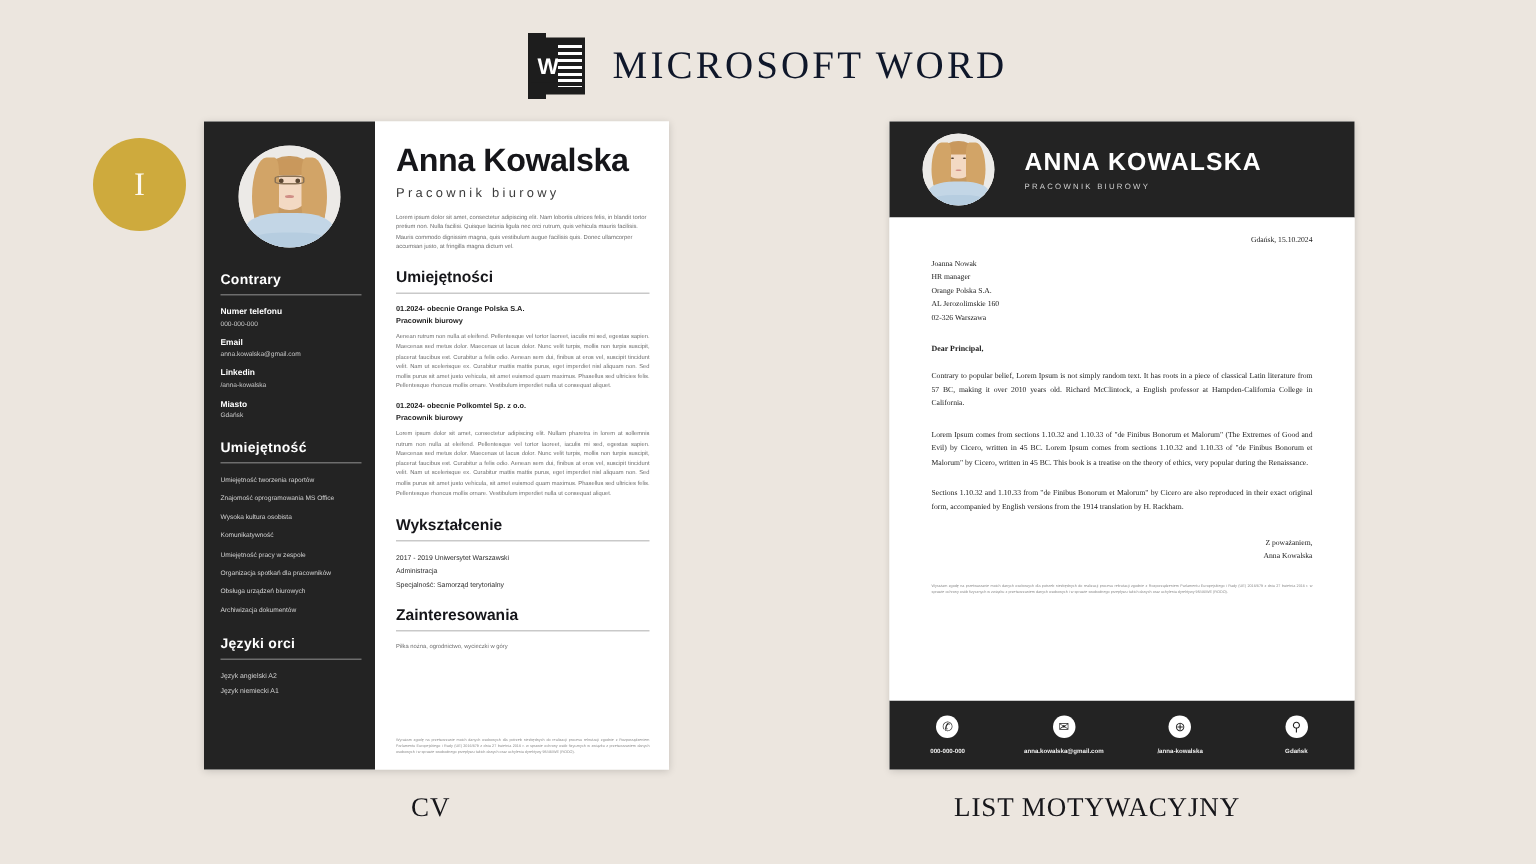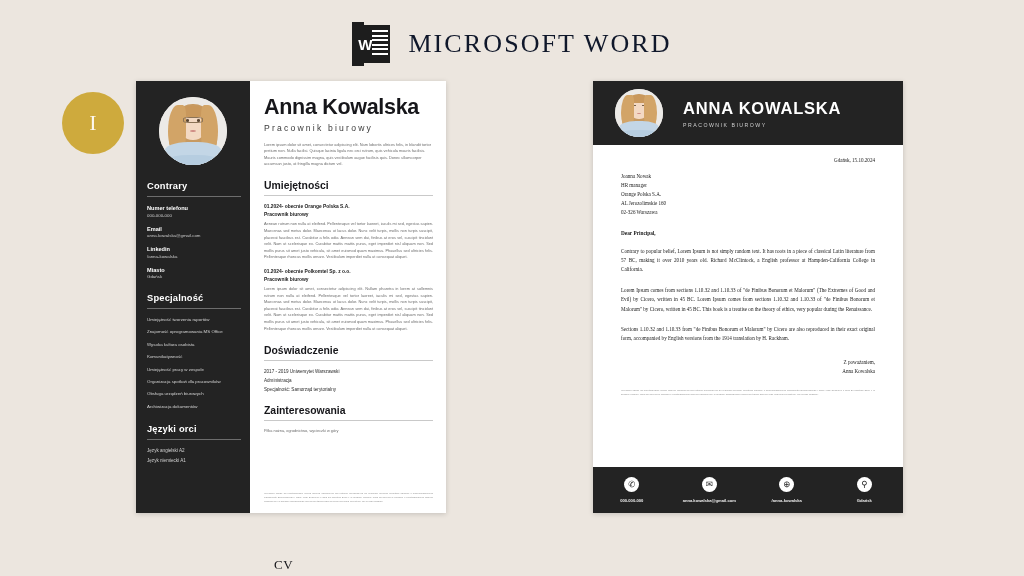--- a/index.html
+++ b/index.html
@@ -49,21 +49,21 @@
     background: #ceaa3d; color: #fdf8ef;
     font-family: "Liberation Serif", serif; font-size: 22px;
     display: flex; align-items: center; justify-content: center;
   }
   .badge-1 { left: 62px; top: 92px; }
   .badge-2 { left: 507px; top: 92px; }
 
   
   .caption {
     position: absolute; font-family: "Liberation Serif", serif;
-    font-size: 13px; color: #16161a; letter-spacing: 0.6px; margin-top: 29px;
+    font-size: 18px; color: #16161a; letter-spacing: 0.6px;
   }
   .cap-cv { left: 274px; top: 528px; }
   .cap-letter { left: 636px; top: 528px; }
 
   
   .doc {
     position: absolute; background: #fff;
     box-shadow: 0 1px 5px rgba(0,0,0,0.17);
   }
   .doc-cv { left: 136px; top: 81px; width: 310px; height: 432px; display: flex; }
@@ -278,21 +278,21 @@
       </div>
       <div class="side-block">
         <div class="side-label">Linkedin</div>
         <div class="side-value">/anna-kowalska</div>
       </div>
       <div class="side-block">
         <div class="side-label">Miasto</div>
         <div class="side-value">Gdańsk</div>
       </div>
 
-      <div class="side-h side-gap-top">Specjalność</div>
+      <div class="side-h side-gap-top">Umiejętność</div>
       <div class="side-rule"></div>
       <div class="side-item">Umiejętność tworzenia raportów</div>
       <div class="side-item">Znajomość oprogramowania MS Office</div>
       <div class="side-item">Wysoka kultura osobista</div>
       <div class="side-item">Komunikatywność</div>
       <div class="side-item">Umiejętność pracy w zespole</div>
       <div class="side-item">Organizacja spotkań dla pracowników</div>
       <div class="side-item">Obsługa urządzeń biurowych</div>
       <div class="side-item">Archiwizacja dokumentów</div>
 
@@ -314,21 +314,21 @@
         <div class="cv-job-title">01.2024- obecnie Orange Polska S.A.</div>
         <div class="cv-job-role">Pracownik biurowy</div>
         <div class="cv-body">Aenean rutrum non nulla at eleifend. Pellentesque vel tortor laoreet, iaculis mi sed, egestas sapien. Maecenas sed metus dolor. Maecenas ut lacus dolor. Nunc velit turpis, mollis non turpis suscipit, placerat faucibus est. Curabitur a felis odio. Aenean sem dui, finibus at eros vel, suscipit tincidunt velit. Nam ut scelerisque ex. Curabitur mattis mattis purus, eget imperdiet nisl aliquam non. Sed mollis purus sit amet justo vehicula, sit amet euismod quam maximus. Phasellus sed ultricies felis. Pellentesque rhoncus mollis ornare. Vestibulum imperdiet nulla ut consequat aliquet.</div>
       </div>
       <div>
         <div class="cv-job-title">01.2024- obecnie Polkomtel Sp. z o.o.</div>
         <div class="cv-job-role">Pracownik biurowy</div>
         <div class="cv-body">Lorem ipsum dolor sit amet, consectetur adipiscing elit. Nullam pharetra in lorem at sollemnis rutrum non nulla at eleifend. Pellentesque vel tortor laoreet, iaculis mi sed, egestas sapien. Maecenas sed metus dolor. Maecenas ut lacus dolor. Nunc velit turpis, mollis non turpis suscipit, placerat faucibus est. Curabitur a felis odio. Aenean sem dui, finibus at eros vel, suscipit tincidunt velit. Nam ut scelerisque ex. Curabitur mattis mattis purus, eget imperdiet nisl aliquam non. Sed mollis purus sit amet justo vehicula, sit amet euismod quam maximus. Phasellus sed ultricies felis. Pellentesque rhoncus mollis ornare. Vestibulum imperdiet nulla ut consequat aliquet.</div>
       </div>
 
-      <div class="cv-sec-h">Doświadczenie</div>
+      <div class="cv-sec-h">Wykształcenie</div>
       <div class="cv-sec-rule"></div>
       <div class="cv-edu-line first">2017 - 2019 Uniwersytet Warszawski</div>
       <div class="cv-edu-line">Administracja</div>
       <div class="cv-edu-line">Specjalność: Samorząd terytorialny</div>
 
       <div class="cv-sec-h">Zainteresowania</div>
       <div class="cv-sec-rule"></div>
       <div class="cv-interest">Piłka nożna, ogrodnictwo, wycieczki w góry</div>
 
       <div class="cv-rodo">Wyrażam zgodę na przetwarzanie moich danych osobowych dla potrzeb niezbędnych do realizacji procesu rekrutacji zgodnie z Rozporządzeniem Parlamentu Europejskiego i Rady (UE) 2016/679 z dnia 27 kwietnia 2016 r. w sprawie ochrony osób fizycznych w związku z przetwarzaniem danych osobowych i w sprawie swobodnego przepływu takich danych oraz uchylenia dyrektywy 95/46/WE (RODO).</div>
@@ -393,14 +393,15 @@
         <span class="fi-text">/anna-kowalska</span>
       </div>
       <div class="lt-fcol">
         <span class="fi">⚲</span>
         <span class="fi-text">Gdańsk</span>
       </div>
     </div>
   </div>
 
   <div class="caption cap-cv">CV</div>
+  <div class="caption cap-letter">LIST MOTYWACYJNY</div>
 
 </div>
 
 </body></html>

